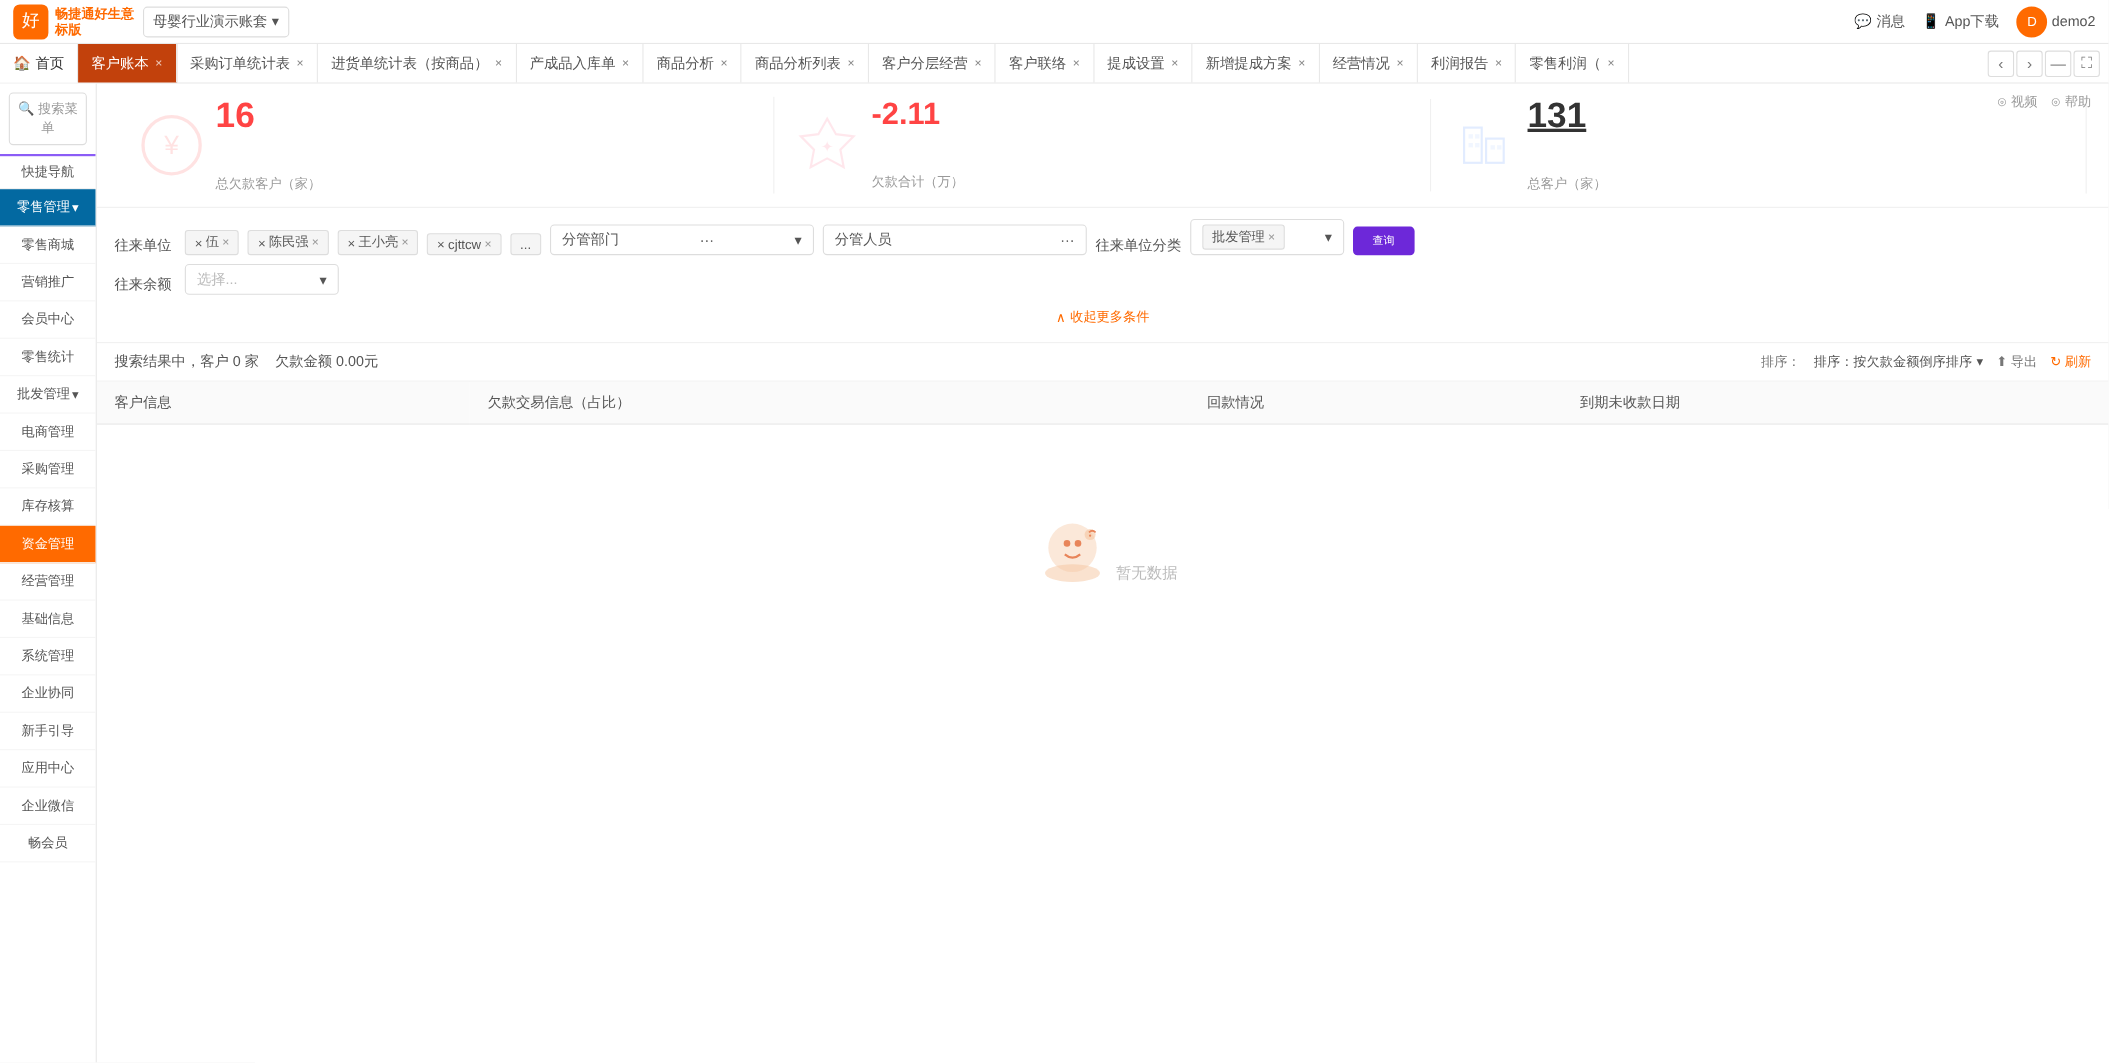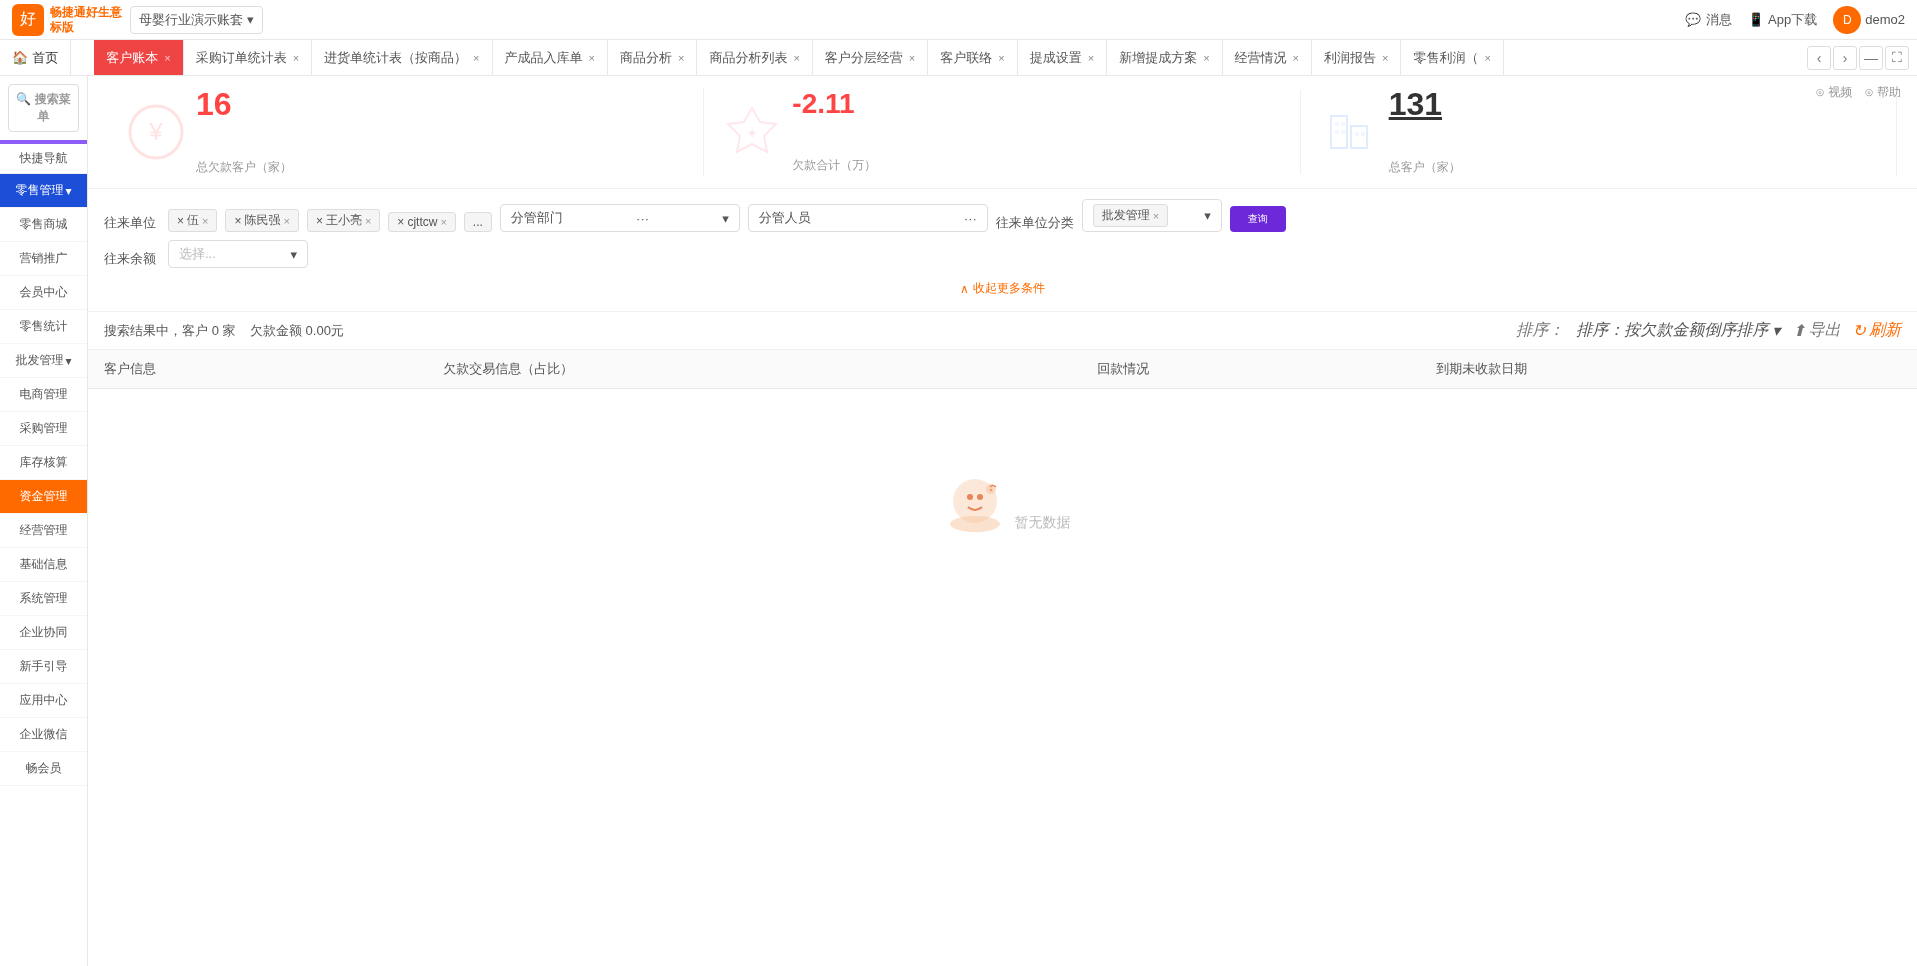--- a/index.html
+++ b/index.html
@@ -98,23 +98,22 @@
       cursor: pointer;
       white-space: nowrap;
       border-right: 1px solid #e8e8e8;
       flex-shrink: 0;
     }
     .nav-tab.home {
       background: #fff;
       color: #333;
     }
     .nav-tab.active {
-      background: #ef4444;
+      background: #c2410c;
       color: #fff;
-      margin-left: 23px;
     }
     .nav-tab .close-x {
       font-size: 11px;
       opacity: 0.7;
       margin-left: 2px;
     }
     .nav-tab-controls {
       display: flex;
       align-items: center;
       margin-left: auto;
@@ -145,22 +144,21 @@
     .sidebar {
       width: 88px;
       background: #fff;
       border-right: 1px solid #e8e8e8;
       display: flex;
       flex-direction: column;
       overflow-y: auto;
     }
     .sidebar-search {
       padding: 8px;
-      border-bottom: 4px solid #8b5cf6;
-      font-weight: bold;
+      border-bottom: 2px solid #8b5cf6;
     }
     .sidebar-search-btn {
       width: 100%;
       padding: 6px 4px;
       background: #fff;
       border: 1px solid #ddd;
       border-radius: 4px;
       font-size: 12px;
       color: #999;
       cursor: pointer;
@@ -176,21 +174,21 @@
     }
     .sidebar-item {
       padding: 8px 4px;
       text-align: center;
       font-size: 12px;
       color: #555;
       cursor: pointer;
       border-bottom: 1px solid #f5f5f5;
     }
     .sidebar-item.active {
-      background: #1d4ed8;
+      background: #0369a1;
       color: #fff;
     }
     .sidebar-item.has-arrow {
       display: flex;
       align-items: center;
       justify-content: center;
       gap: 2px;
     }
 
     
@@ -336,23 +334,22 @@
       justify-content: space-between;
       padding: 8px 16px;
       font-size: 13px;
       color: #555;
       border-bottom: 1px solid #f0f0f0;
     }
     .result-actions {
       display: flex;
       align-items: center;
       gap: 12px;
-      font-size: 16px;
+      font-size: 12px;
       color: #777;
-      font-style: italic;
     }
     .sort-select {
       display: inline-flex;
       align-items: center;
       gap: 4px;
       cursor: pointer;
       color: #555;
     }
     .action-link {
       display: flex;

